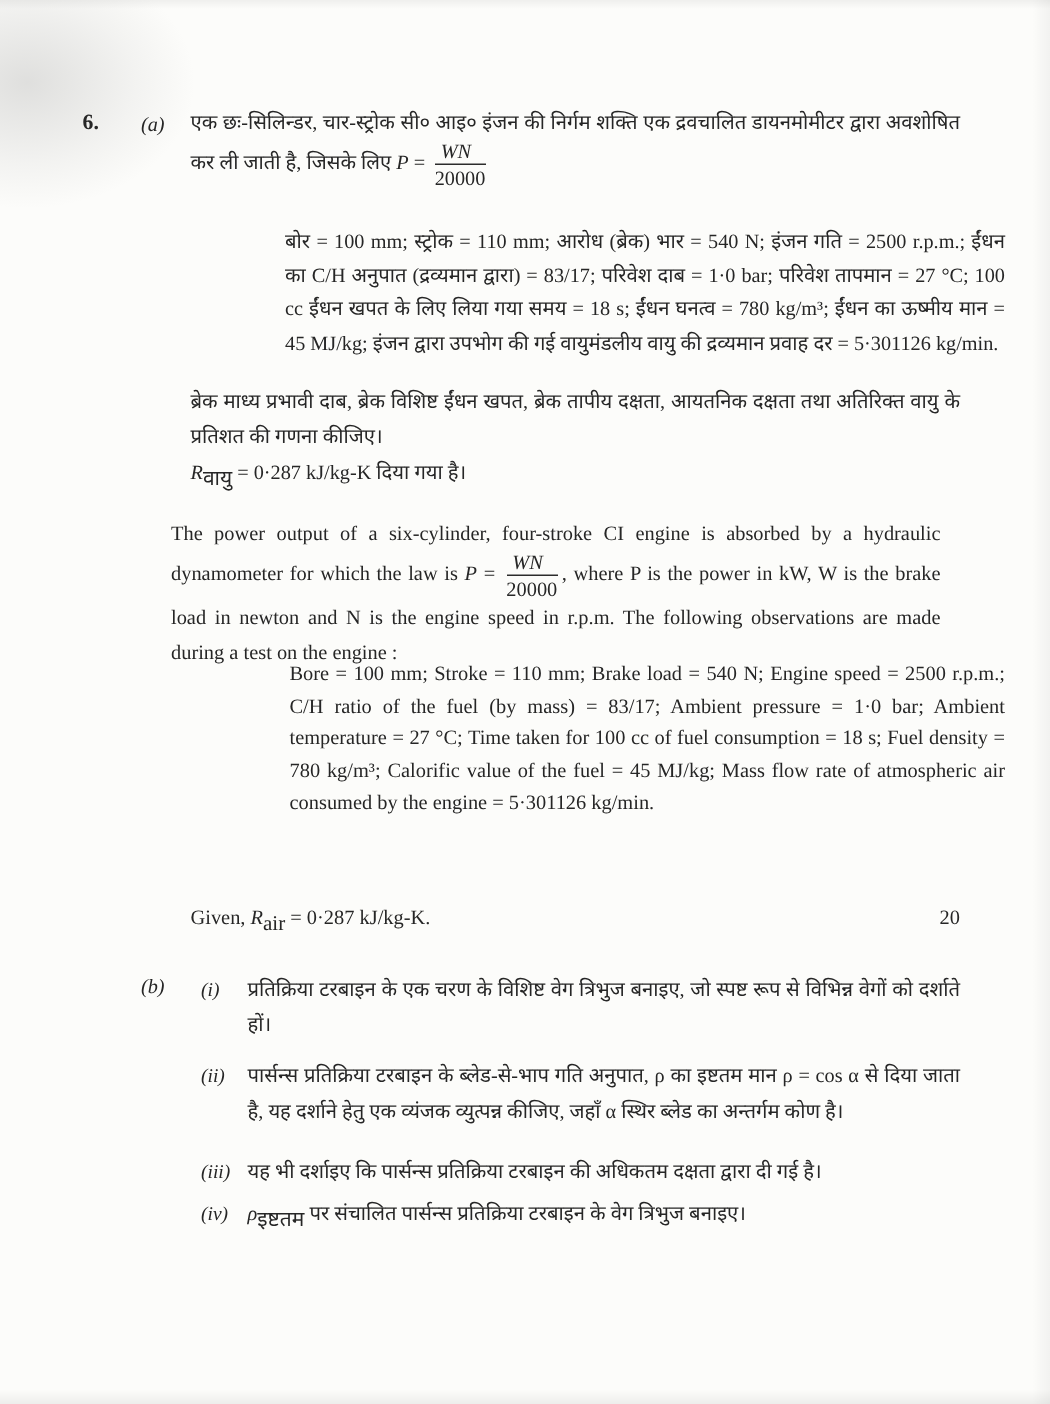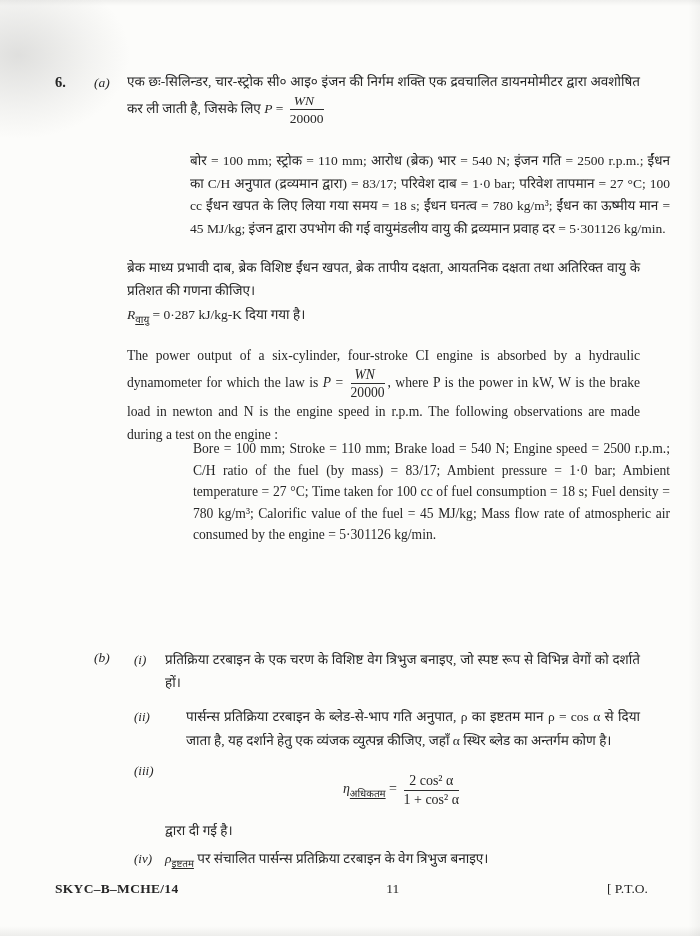--- a/index.html
+++ b/index.html
@@ -21,21 +21,21 @@
   }
   .abs{position:absolute;}
   .hindi{font-size:13.5px;line-height:23px;text-align:justify;}
   .eng{font-size:13.6px;line-height:22px;text-align:justify;}
   .qnum{font-weight:bold;font-size:14.5px;}
   .plabel{font-style:italic;font-size:13.5px;}
   .var{font-style:italic;}
   .frac{display:inline-block;vertical-align:middle;line-height:1.12;margin:0 3px;}
   .frac .num{display:block;border-bottom:1.2px solid #2c2c2c;padding:0 4px 1px 4px;}
   .frac .den{display:block;padding-top:1px;}
-  sub.dv{font-size:10px;vertical-align:-4px;letter-spacing:0;text-decoration:underline;}
+  sub.dv{font-size:14px;vertical-align:-4px;letter-spacing:0;}
   .obs{text-align:justify;margin-left:30px;}
   .given-row{display:flex;justify-content:space-between;align-items:baseline;}
   .b-item{display:flex;align-items:flex-start;}
   .b-item .ilabel{flex:0 0 31px;font-style:italic;font-size:13px;}
   .b-item .itext{flex:1;}
   .formula-center{text-align:center;margin:14px 0 12px 0;font-size:14px;}
   .footer{display:flex;justify-content:space-between;align-items:baseline;font-size:13.5px;}
   .footer .fl{font-weight:bold;letter-spacing:0.3px;}
 </style>
 </head>
@@ -54,65 +54,62 @@
   </div>
 
   <div class="abs hindi obs" style="left:160px;top:150px;width:480px;line-height:22.5px;">बोर  =  100  mm;  स्ट्रोक  =  110  mm;  आरोध (ब्रेक)  भार  =  540  N;  इंजन गति = 2500 r.p.m.; ईंधन का C/H अनुपात (द्रव्यमान द्वारा) = 83/17; परिवेश दाब = 1·0 bar; परिवेश तापमान = 27 °C; 100 cc ईंधन खपत के लिए लिया गया समय = 18 s; ईंधन घनत्व = 780 kg/m³; ईंधन का ऊष्मीय मान = 45 MJ/kg; इंजन द्वारा उपभोग की गई वायुमंडलीय वायु की द्रव्यमान प्रवाह दर = 5·301126 kg/min.</div>
 
   <div class="abs hindi" style="left:127px;top:256px;width:513px;">ब्रेक माध्य प्रभावी दाब, ब्रेक विशिष्ट ईंधन खपत, ब्रेक तापीय दक्षता, आयतनिक दक्षता तथा अतिरिक्त वायु के प्रतिशत की गणना कीजिए।</div>
 
   <div class="abs hindi" style="left:127px;top:303px;width:513px;text-align:left;">
     <span class="var">R</span><sub class="dv">वायु</sub><span> = 0·287 kJ/kg-K दिया गया है।</span>
   </div>
 
-  <div class="abs eng" style="left:127px;top:344px;width:513px;line-height:23px;">
+  <div class="abs eng" style="left:114px;top:344px;width:513px;line-height:23px;">
     <span>The power output of a six-cylinder, four-stroke CI engine is absorbed by a hydraulic dynamometer for which the law is</span>
     <span class="var">P</span>
     <span>=</span>
     <span class="frac"><span class="num var">WN</span><span class="den">20000</span></span><span>, where P is the power in kW, W is the brake load in newton and N is the engine speed in r.p.m. The following observations are made during a test on the engine :</span>
   </div>
 
   <div class="abs eng obs" style="left:163px;top:438px;width:477px;line-height:21.6px;">Bore  =  100  mm;  Stroke  =  110  mm;  Brake  load  =  540  N;  Engine speed = 2500 r.p.m.; C/H ratio of the fuel (by mass) = 83/17; Ambient pressure = 1·0 bar; Ambient temperature = 27 °C; Time taken for 100 cc of fuel consumption = 18 s; Fuel density = 780 kg/m³; Calorific value of the fuel = 45 MJ/kg; Mass flow rate of atmospheric air consumed by the engine = 5·301126 kg/min.</div>
 
 
+  <div class="abs eng given-row" style="left:127px;top:601px;width:513px;">
+    <span>
+      <span>Given, </span><span class="var">R</span><sub class="dv">air</sub><span> = 0·287 kJ/kg-K.</span>
+    </span>
+    <span>20</span>
+  </div>
 
   <div class="abs plabel" style="left:94px;top:650px;">(b)</div>
 
   <div class="abs" style="left:134px;top:648px;width:506px;">
 
     <div class="b-item hindi" style="margin-bottom:11px;">
       <span class="ilabel">(i)</span>
       <span class="itext">प्रतिक्रिया टरबाइन के एक चरण के विशिष्ट वेग त्रिभुज बनाइए, जो स्पष्ट रूप से विभिन्न वेगों को दर्शाते हों।</span>
     </div>
 
-    <div class="b-item hindi" style="margin-bottom:6px;line-height:24px;gap:21px;">
+    <div class="b-item hindi" style="margin-bottom:16px;line-height:24px;">
       <span class="ilabel">(ii)</span>
       <span class="itext">पार्सन्स प्रतिक्रिया टरबाइन के ब्लेड-से-भाप गति अनुपात, ρ का इष्टतम मान ρ = cos α से दिया जाता है, यह दर्शाने हेतु एक व्यंजक व्युत्पन्न कीजिए, जहाँ α स्थिर ब्लेड का अन्तर्गम कोण है।</span>
     </div>
 
     <div class="b-item hindi">
       <span class="ilabel">(iii)</span>
       <span class="itext">
-        <div class="formula-center">
-          <span class="var">η</span><sub class="dv">अधिकतम</sub>
-          <span>=</span>
-          <span class="frac"><span class="num">2 cos² α</span><span class="den">1 + cos² α</span></span>
-        </div>
+        <span>यह भी दर्शाइए कि पार्सन्स प्रतिक्रिया टरबाइन की अधिकतम दक्षता</span>
         <span>द्वारा दी गई है।</span>
       </span>
     </div>
 
     <div class="b-item hindi" style="margin-top:5px;">
       <span class="ilabel">(iv)</span>
       <span class="itext">
         <span class="var">ρ</span><sub class="dv">इष्टतम</sub><span> पर संचालित पार्सन्स प्रतिक्रिया टरबाइन के वेग त्रिभुज बनाइए।</span>
       </span>
     </div>
 
   </div>
 
-  <div class="abs footer" style="left:55px;top:881px;width:593px;">
-    <span class="fl">SKYC–B–MCHE/14</span>
-    <span>11</span>
-    <span>[ P.T.O.</span>
-  </div>
 
 </div>
 
 </body></html>

